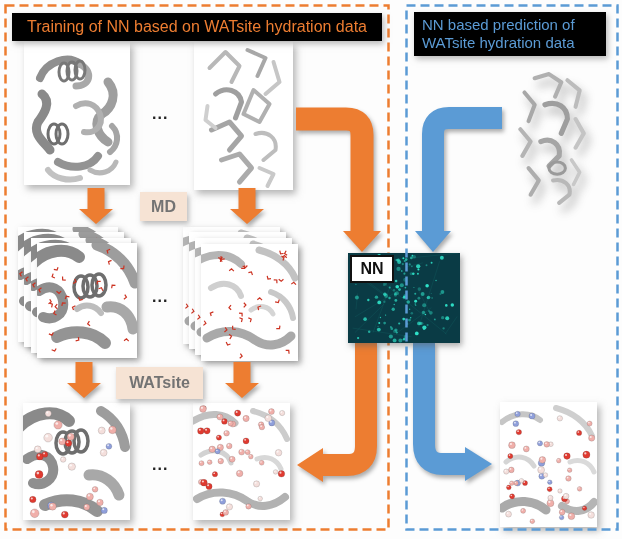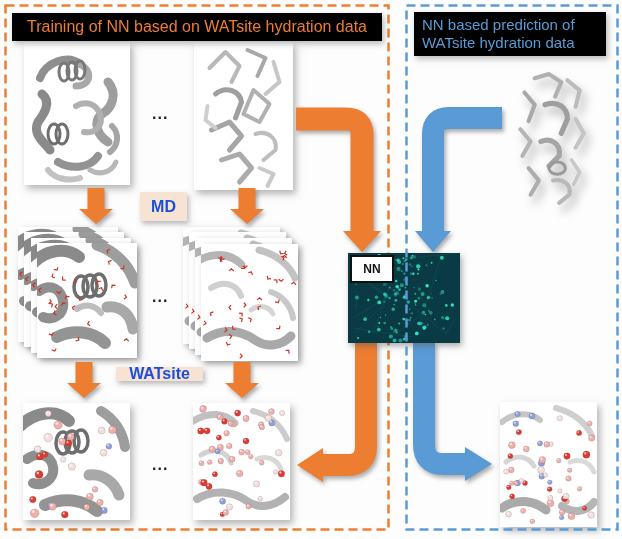--- a/index.html
+++ b/index.html
@@ -11,30 +11,30 @@
   .z1{z-index:1}.z2{z-index:2}.z3{z-index:3}.z4{z-index:4}.z5{z-index:5}.z6{z-index:6}
 
   .titlebox{background:#000000;box-shadow:2px 3px 6px rgba(130,130,130,.55);
             display:flex;align-items:center;justify-content:center;}
   .title-left{left:12px;top:13px;width:370px;height:28px;color:var(--orange,#ED7D31);
               font-size:16px;white-space:nowrap;}
   .title-right{left:414px;top:12px;width:192px;height:44px;color:var(--blue,#5B9BD5);
                font-size:15px;line-height:18px;justify-content:flex-start;padding-left:8px;
                box-sizing:border-box;width:192px;}
   .steplabel{background:var(--step-label-bg,#F6E3D4);box-shadow:2px 3px 5px rgba(120,120,120,.5);
-             display:flex;align-items:center;justify-content:center;color:#1d4ed8;
+             display:flex;align-items:center;justify-content:center;color:#737373;
              font-weight:bold;font-size:16px;}
   .imgbox{background:#ffffff;box-shadow:3px 4px 7px rgba(110,110,110,.5);}
   .frame{position:absolute;background:#ffffff;box-shadow:3px 3px 6px rgba(90,90,90,.55);}
   .ellipsis{color:#222;font-weight:bold;font-size:16px;letter-spacing:1px;}
   .nnbox{left:348px;top:253px;width:112px;height:90px;background:var(--nn-background,#0A3B45);
          box-shadow:2px 3px 6px rgba(90,90,90,.5);}
   .nnlabel{left:350px;top:255px;width:44px;height:28px;background:#ffffff;border:2px solid #111;
            box-sizing:border-box;display:flex;align-items:center;justify-content:center;
-           font-size:12px;font-weight:600;color:#111;}
+           font-size:16px;font-weight:600;color:#111;}
   .arr-sh{filter:drop-shadow(2px 3px 2px rgba(0,0,0,.32));}
   .o-fill{fill:var(--orange,#ED7D31);}
   .o-stroke{stroke:var(--orange,#ED7D31);}
   .b-fill{fill:var(--blue,#5B9BD5);}
   .b-stroke{stroke:var(--blue,#5B9BD5);}
 </style>
 </head>
 <body>
 
 <svg width="0" height="0" style="position:absolute" aria-hidden="true">
@@ -733,15 +733,15 @@
   </div>
   <div class="abs nnlabel z4">NN</div>
 
   <svg class="layer z5" viewBox="0 0 622 539">
     <rect x="406.5" y="5.5" width="211" height="524" fill="none" class="b-stroke" stroke-width="2.5" stroke-dasharray="9 5"></rect>
   </svg>
 
   <div class="abs titlebox title-left z6">Training of NN based on WATsite hydration data</div>
   <div class="abs titlebox title-right z6">NN based prediction of WATsite hydration data</div>
   <div class="abs steplabel z6" style="left:140px;top:192px;width:47px;height:29px">MD</div>
-  <div class="abs steplabel z6" style="left:116px;top:367px;width:87px;height:14px">WATsite</div>
+  <div class="abs steplabel z6" style="left:116px;top:367px;width:87px;height:32px">WATsite</div>
 
 </div>
 
 </body></html>

